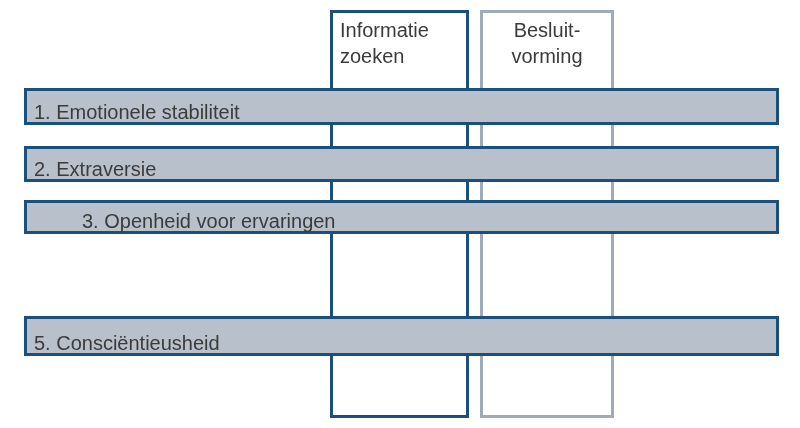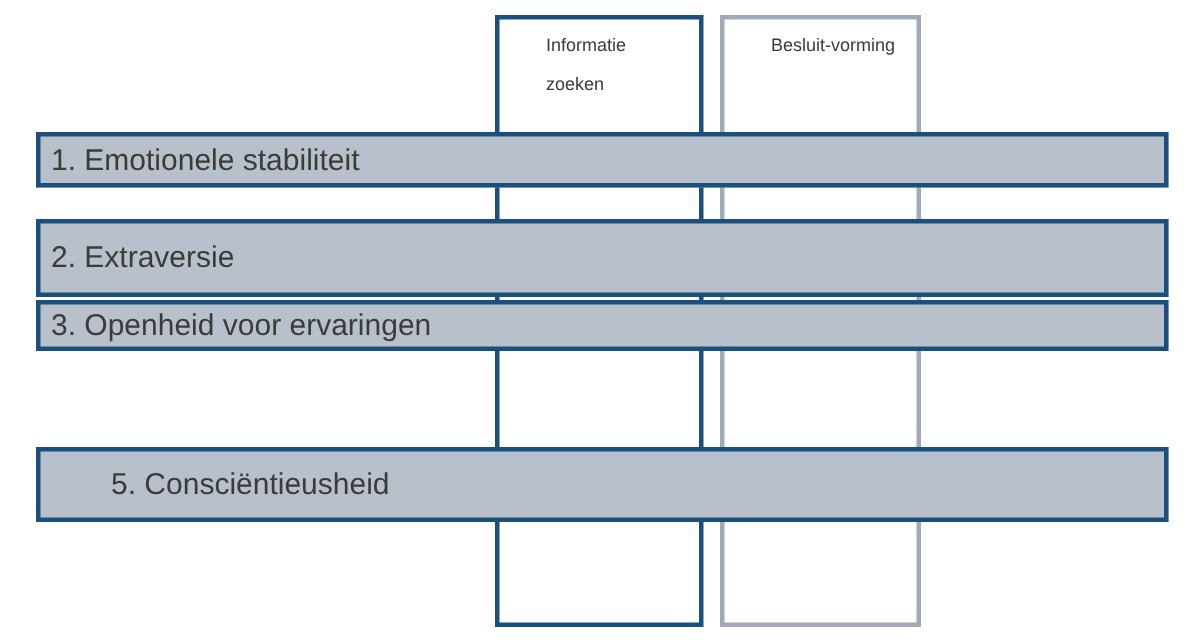--- a/index.html
+++ b/index.html
@@ -19,38 +19,37 @@
   
   .col {
     position: absolute;
     top: 10px;
     height: 408px;
     background: #ffffff;
     box-sizing: border-box;
     z-index: 1;
   }
   .col.primary   { border: 3px solid #1b507d; }
-  .col.secondary { border: 3px solid #a0aab9; }
+  .col.secondary { border: 3px solid #a0aab9; text-align: center; }
   .col-label {
     padding: 4px 7px 0 7px;
-    font-size: 12px;
+    font-size: 20px;
     line-height: 26px;
     color: #3b3b3b;
-    margin-left: 24px;
   }
   
   .bar {
     position: absolute;
     left: 24px;
     width: 755px;
     background: #b8c0cb;
     border: 3px solid #1b507d;
     box-sizing: border-box;
     display: flex;
-    align-items: center;
+    align-items: flex-end;
     z-index: 2;
   }
   .bar-label {
     padding-left: 7px;
     font-size: 20px;
     line-height: 1;
     color: #3b3b3b;
     white-space: nowrap;
   }
 </style>
@@ -65,26 +64,26 @@
 
   <div class="col secondary" style="left:480px; width:134px;">
     <div class="col-label">Besluit-vorming</div>
   </div>
 
 
   <div class="bar" style="top:88px; height:37px;">
     <span class="bar-label">1. Emotionele stabiliteit</span>
   </div>
 
-  <div class="bar" style="top:146px; height:52px;">
+  <div class="bar" style="top:146px; height:36px;">
     <span class="bar-label">2. Extraversie</span>
   </div>
 
-  <div class="bar" style="top:200px; height:34px;">
+  <div class="bar" style="top:200px; height:34px;padding-left:48px;">
     <span class="bar-label">3. Openheid voor ervaringen</span>
   </div>
 
 
-  <div class="bar" style="top:298px; height:50px;padding-left:40px;">
+  <div class="bar" style="top:316px; height:40px;">
     <span class="bar-label">5. Consciëntieusheid</span>
   </div>
 
 </div>
 
 </body></html>

